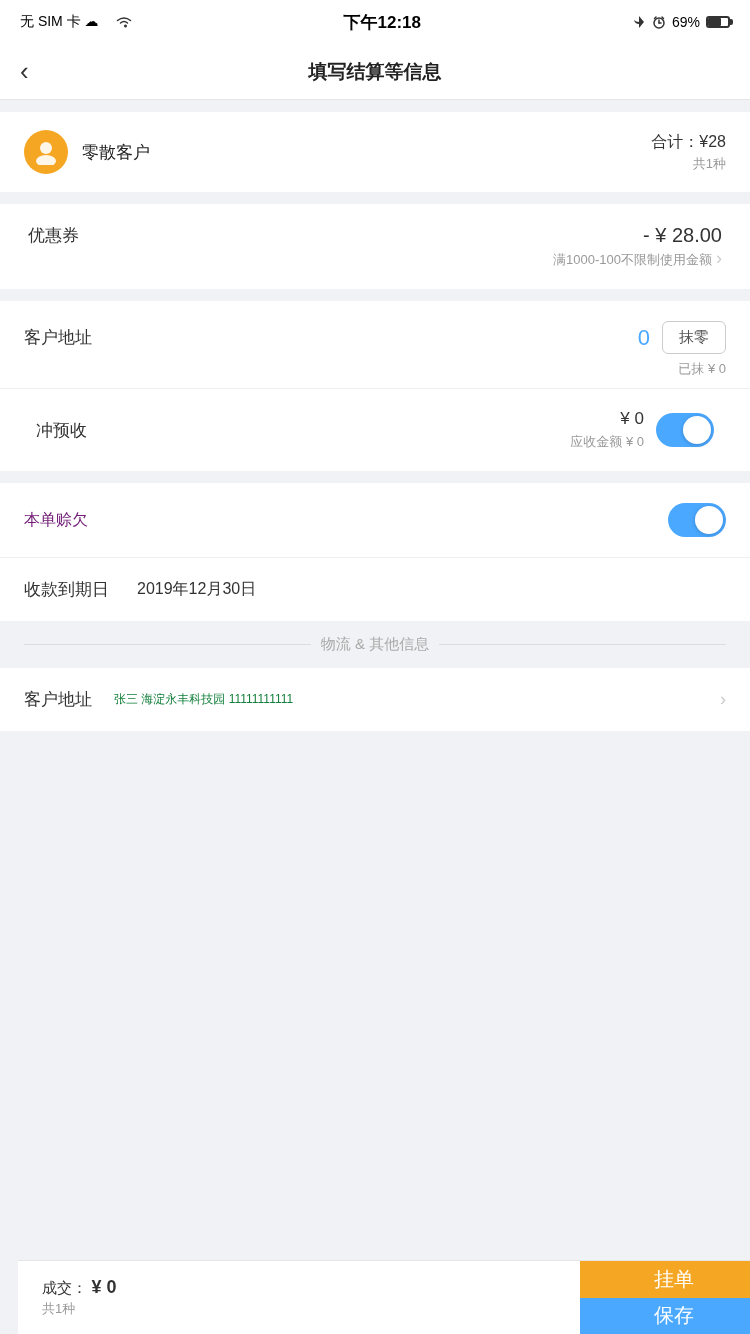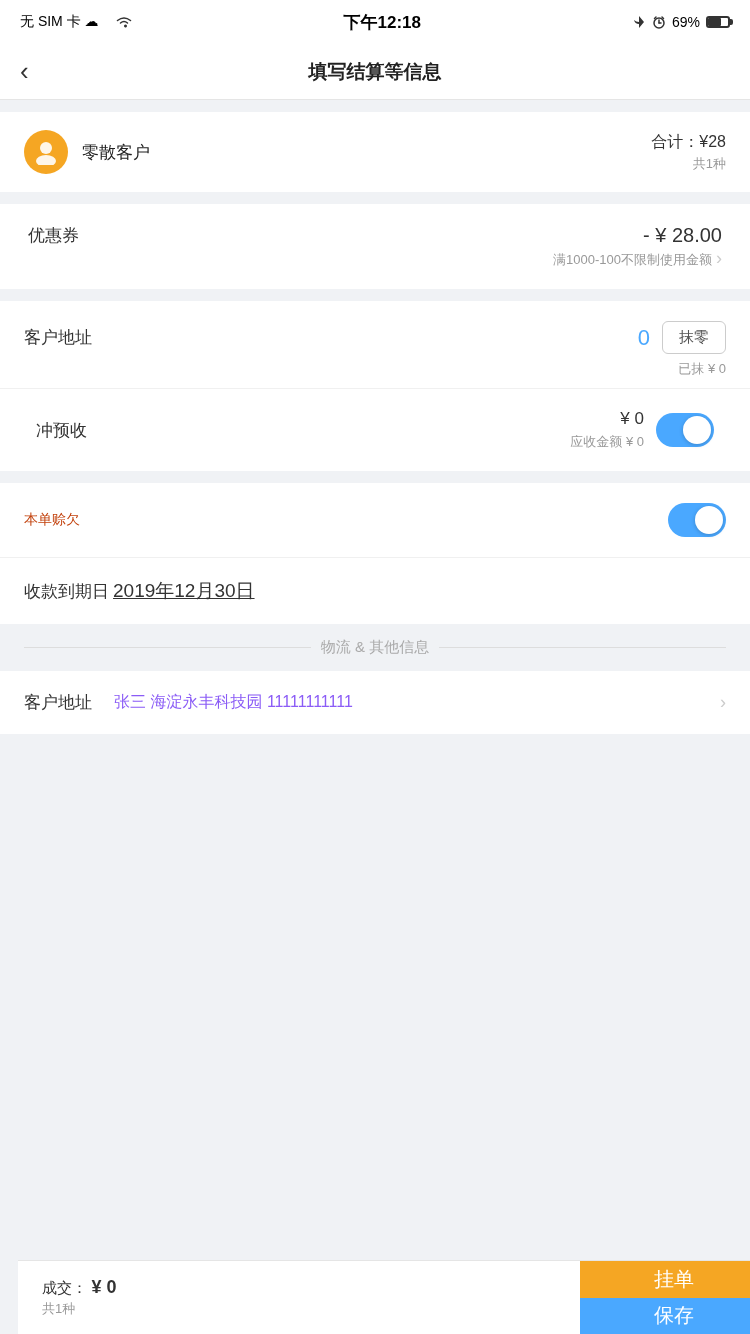--- a/index.html
+++ b/index.html
@@ -153,31 +153,31 @@
     }
 
     
     .credit-section {
       background: #fff;
       padding: 20px 24px;
       display: flex;
       align-items: center;
       justify-content: space-between;
     }
-    .credit-label { font-size: 14px; color: #c2410c; }
+    .credit-label { font-size: 16px; color: #701a75; }
 
     
     .duedate-section {
       background: #fff;
       padding: 20px 24px;
       border-top: 1px solid #f0f0f0;
     }
-    .duedate-row { display: flex; align-items: center; gap: 4px; }
+    .duedate-row { display: flex; align-items: center; gap: 28px; }
     .duedate-label { font-size: 17px; color: #333; }
-    .duedate-value { font-size: 19px; color: #333; text-decoration: underline; }
+    .duedate-value { font-size: 16px; color: #333; }
 
     
     .logistics-header {
       background: #f0f2f5;
       padding: 14px 24px;
       text-align: center;
       color: #aaa;
       font-size: 15px;
       display: flex;
       align-items: center;
@@ -188,21 +188,21 @@
 
     
     .address-section {
       background: #fff;
       padding: 20px 24px;
       display: flex;
       align-items: center;
       justify-content: space-between;
     }
     .address-label { font-size: 17px; color: #333; min-width: 80px; }
-    .address-value { font-size: 16px; color: #8b5cf6; flex: 1; margin-left: 10px; }
+    .address-value { font-size: 12px; color: #15803d; flex: 1; margin-left: 10px; }
 
     
     .bottom-bar {
       position: fixed;
       bottom: 0;
       left: 18px;
       width: 750px;
       height: 74px;
       background: #fff;
       display: flex;

